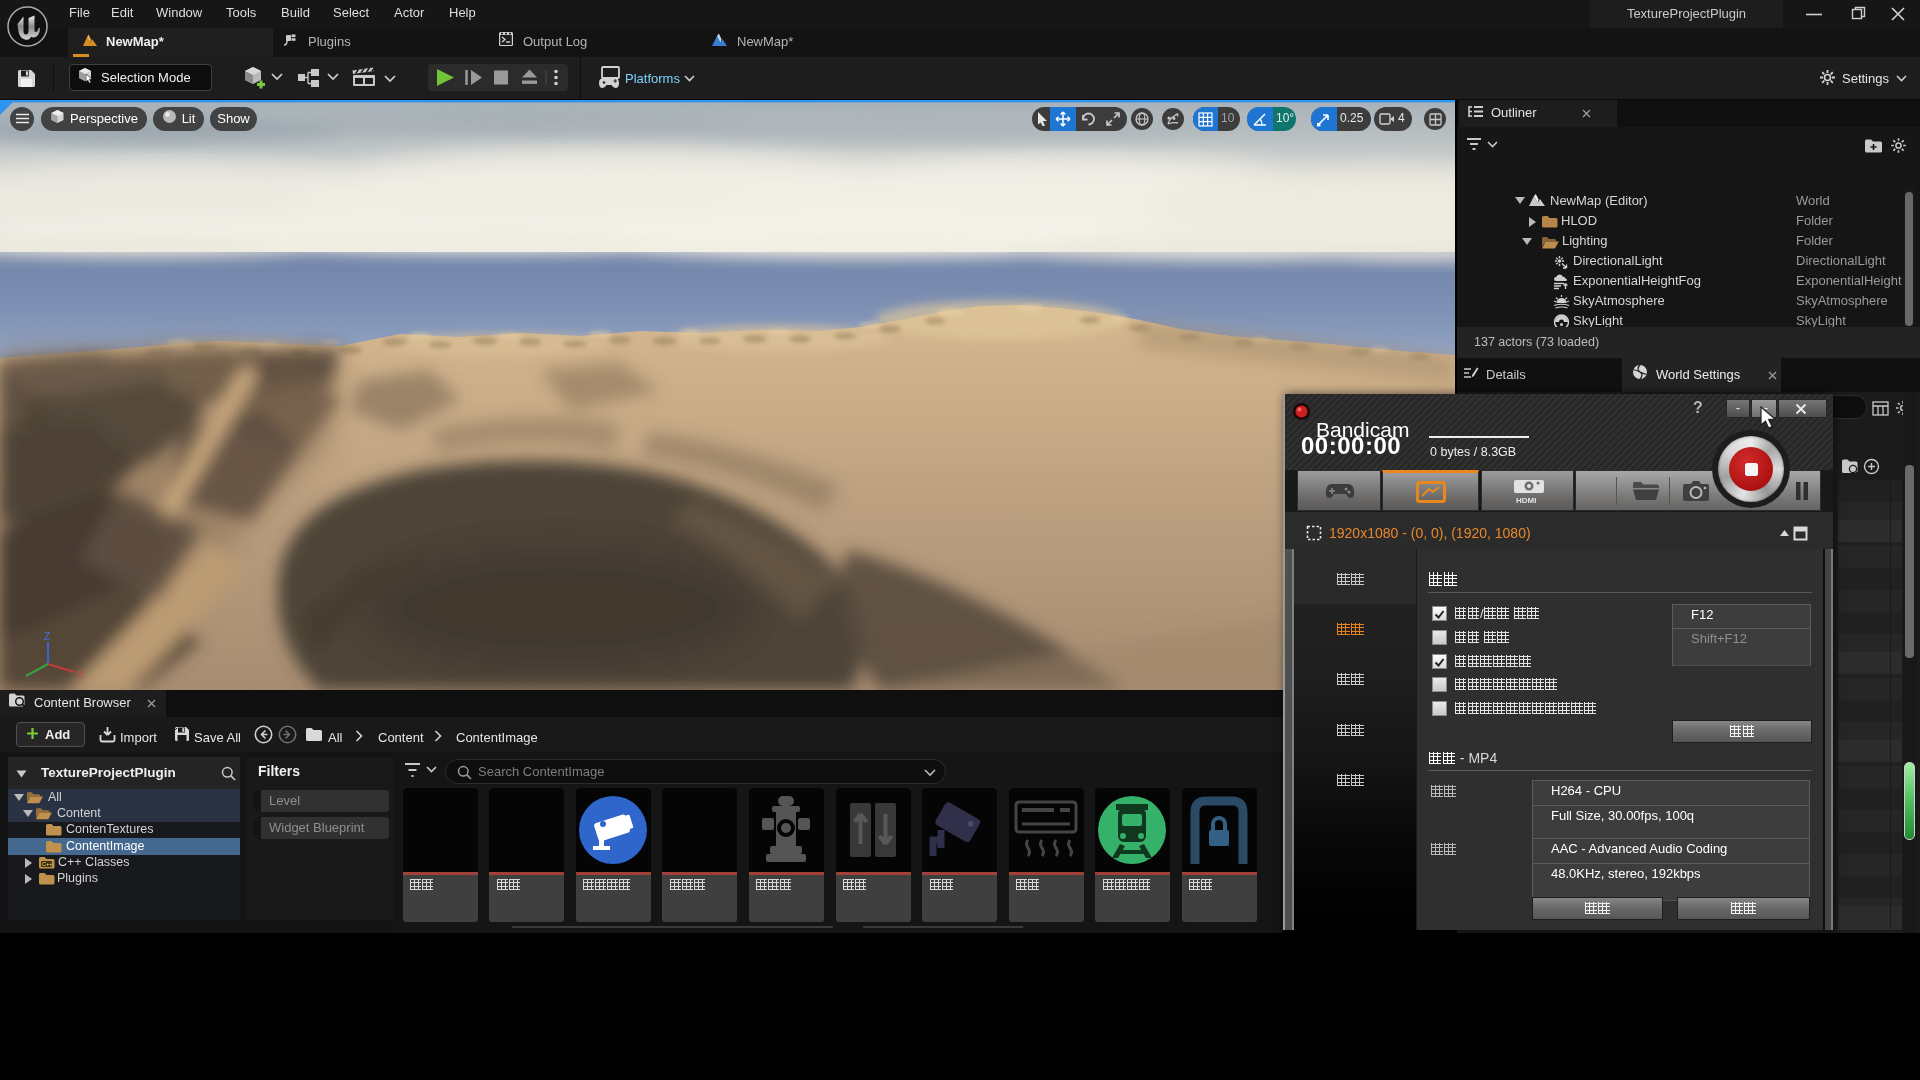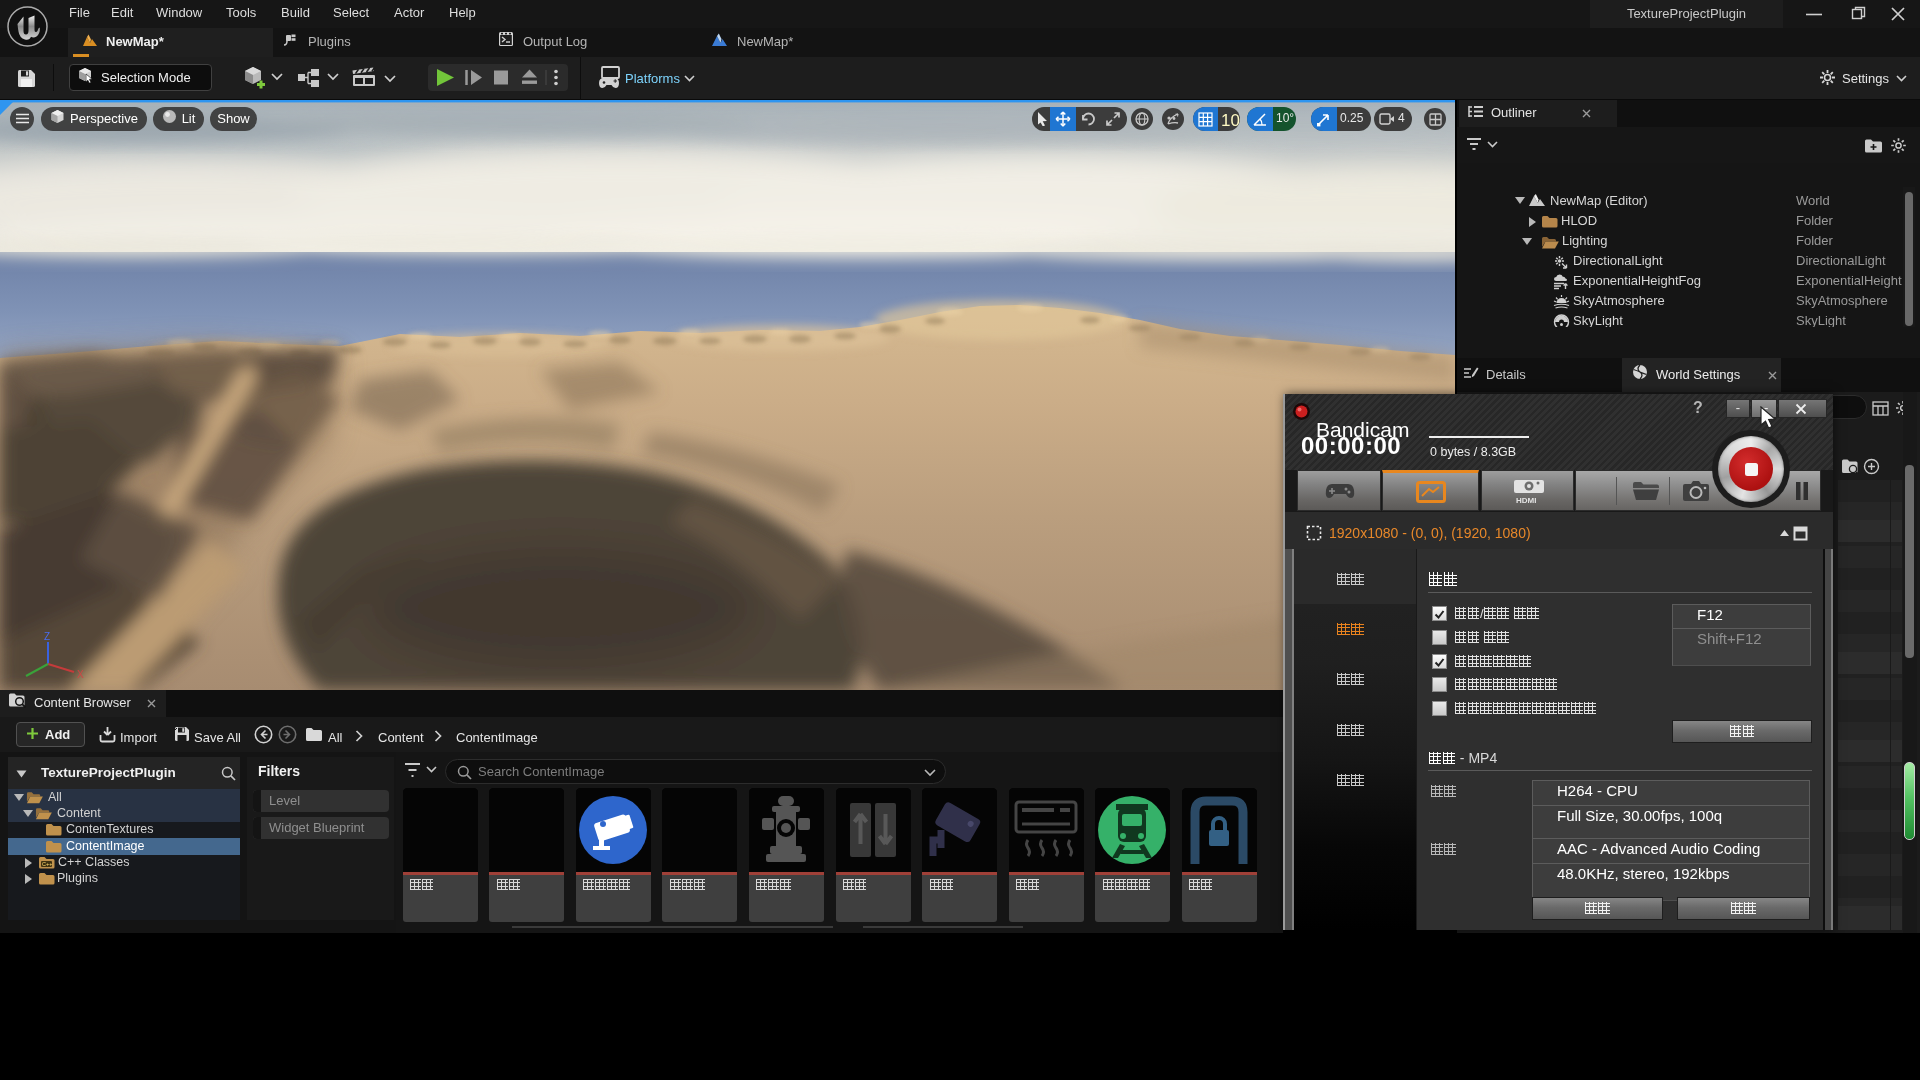--- a/index.html
+++ b/index.html
@@ -21,21 +21,21 @@
 
 #cb{left:0;top:690px;width:1283px;height:243px;background:#141414}
 
 #bandicam{left:1285px;top:394px;width:548px;height:536px;background:#2d2d2d;box-shadow:0 0 10px rgba(0,0,0,.6)}
 .stripes{background:repeating-linear-gradient(135deg,#303030 0 2.5px,#272727 2.5px 5px)}
 .tile{top:98px;width:75px;height:134px;border-radius:3px;overflow:hidden;background:#3f3f3f}
 .timg{position:absolute;left:0;top:0;width:75px;height:84px;background:#050505;overflow:hidden}
 .tred{position:absolute;left:0;top:84px;width:75px;height:2.5px;background:#a04038}
 .tlab{position:absolute;left:7px;top:90px;font-size:12px;color:#d9d9d9}
 .bcell{position:absolute;top:76px;height:41px;background:linear-gradient(180deg,#9d9d9d,#828282 35%,#686664 75%,#5c5a58);border:1px solid #2b2b2b}
-.binput{position:absolute;height:38px;background:#3d3d3d;border:1px solid #5c5c5c;border-bottom-color:#4e4e4e;color:#fff;font-size:15px;line-height:20px;padding-left:24px}
+.binput{position:absolute;height:38px;background:#3d3d3d;border:1px solid #5c5c5c;border-bottom-color:#4e4e4e;color:#fff;font-size:13px;line-height:20px;padding-left:18px}
 .bbtn{position:absolute;height:23px;background:linear-gradient(180deg,#868686,#6a6a6a 45%,#565656);border:1px solid #1e1e1e;color:#f2f2f2;font-size:13px;text-align:center;line-height:21px}
 .bside{position:absolute;left:0;width:131px;height:17px;color:#c9c9c9;font-size:14px;text-align:center}
 .cbx{position:absolute;left:147px;width:15px;height:15px;background:linear-gradient(180deg,#fdfdfd,#d9d9d9);border:1px solid #8a8a8a}
 .clab{position:absolute;left:169px;font-size:13px;color:#e2e2e2}
 </style></head>
 <body>
 <div class="a" id="menubar">
   <svg class="a" style="left:4px;top:3px;z-index:30" width="47" height="47" viewBox="0 0 47 47">
     <defs>
         <linearGradient id="uel" x1="0" y1="0" x2="0" y2="1">
@@ -387,23 +387,23 @@
       </svg>
 </div>
 <div class="a" style="left:1193px;top:7px;width:47px;height:24px;border-radius:12px;background:#3c3c3c;overflow:hidden">
   <div class="a" style="left:0;top:0;width:25px;height:24px;background:#1f76d2"></div>
   <svg class="a" style="left:5px;top:5px" width="15" height="15" viewBox="0 0 15 15">
         <g stroke="#fff" stroke-width="1.2" fill="none">
           <rect x="1" y="1" width="13" height="13"></rect>
           <path d="M1 5.3 H14 M1 9.6 H14 M5.3 1 V14 M9.6 1 V14"></path>
         </g>
       </svg>
-  <span class="a" style="left:28px;top:4px;font-size:17px;color:#fef9c3">10</span>
-</div>
-<div class="a" style="left:1247px;top:7px;width:49px;height:24px;border-radius:12px;background:#14532d;overflow:hidden">
+  <span class="a" style="left:28px;top:4px;font-size:12px;color:#a3a3a3">10</span>
+</div>
+<div class="a" style="left:1247px;top:7px;width:49px;height:24px;border-radius:12px;background:#0f766e;overflow:hidden">
   <div class="a" style="left:0;top:0;width:26px;height:24px;background:#1f76d2"></div>
   <svg class="a" style="left:5px;top:5px" width="16" height="15" viewBox="0 0 16 15">
         <path d="M2 13 L13 2 M2 13 H14" stroke="#fff" stroke-width="1.5" fill="none"></path>
         <path d="M8 7 Q10 9 10 13" stroke="#fff" stroke-width="1.3" fill="none"></path>
       </svg>
   <span class="a" style="left:29px;top:4px;font-size:12px;color:#e8e8e8">10°</span>
 </div>
 <div class="a" style="left:1311px;top:7px;width:60px;height:24px;border-radius:12px;background:#3c3c3c;overflow:hidden">
   <div class="a" style="left:0;top:0;width:26px;height:24px;background:#1f76d2"></div>
   <svg class="a" style="left:5px;top:5px" width="15" height="15" viewBox="0 0 15 15">
@@ -523,20 +523,23 @@
     <div class="a" style="left:0;top:121px;width:463px;height:19px">
       <svg class="a" style="left:96px;top:3px" width="17" height="16" viewBox="0 0 17 16">
           <circle cx="8.5" cy="8" r="7" fill="none" stroke="#cfcfcf" stroke-width="1.4"></circle>
           <path d="M2 8 A6.5 6.5 0 0 1 15 8 L11 8 A2.5 2.5 0 0 0 6 8 Z" fill="#cfcfcf"></path>
           <circle cx="8.5" cy="10.5" r="1.5" fill="#cfcfcf"></circle>
         </svg>
       <span class="a" style="left:116px;top:2px">SkyLight</span>
         <span class="a" style="left:339px;top:2px;color:#9a9a9a">SkyLight</span>
     </div>
   </div>
+  <div class="a" style="left:0;top:227px;width:463px;height:31px;background:#232323;color:#bdbdbd;font-size:12.5px">
+      <span class="a" style="left:17px;top:8px">137 actors (73 loaded)</span>
+    </div>
   <div class="a" style="left:0;top:258px;width:463px;height:34px;background:#101010"></div>
   <div class="a" style="left:0;top:258px;height:34px;color:#c9c9c9;font-size:13px;line-height:33px;padding-left:6px">
     <svg class="gb" style="margin-right:7px" width="16" height="14" viewBox="0 0 16 14">
         <path d="M1 3 H8 M1 7 H6 M1 11 H8" stroke="#c9c9c9" stroke-width="1.5"></path>
         <path d="M9 9 L14 1.5 L15.5 2.5 L11 10 L8.8 11.2 Z" fill="#c9c9c9"></path>
       </svg>Details
   </div>
   <div class="a" style="left:165px;top:258px;width:159px;height:34px;background:#232323;color:#ececec;font-size:13px;line-height:33px">
     <svg class="gb" style="margin:0 8px 0 10px" width="16" height="16" viewBox="0 0 16 16">
         <circle cx="8" cy="8" r="7" fill="#d5d5d5"></circle>

